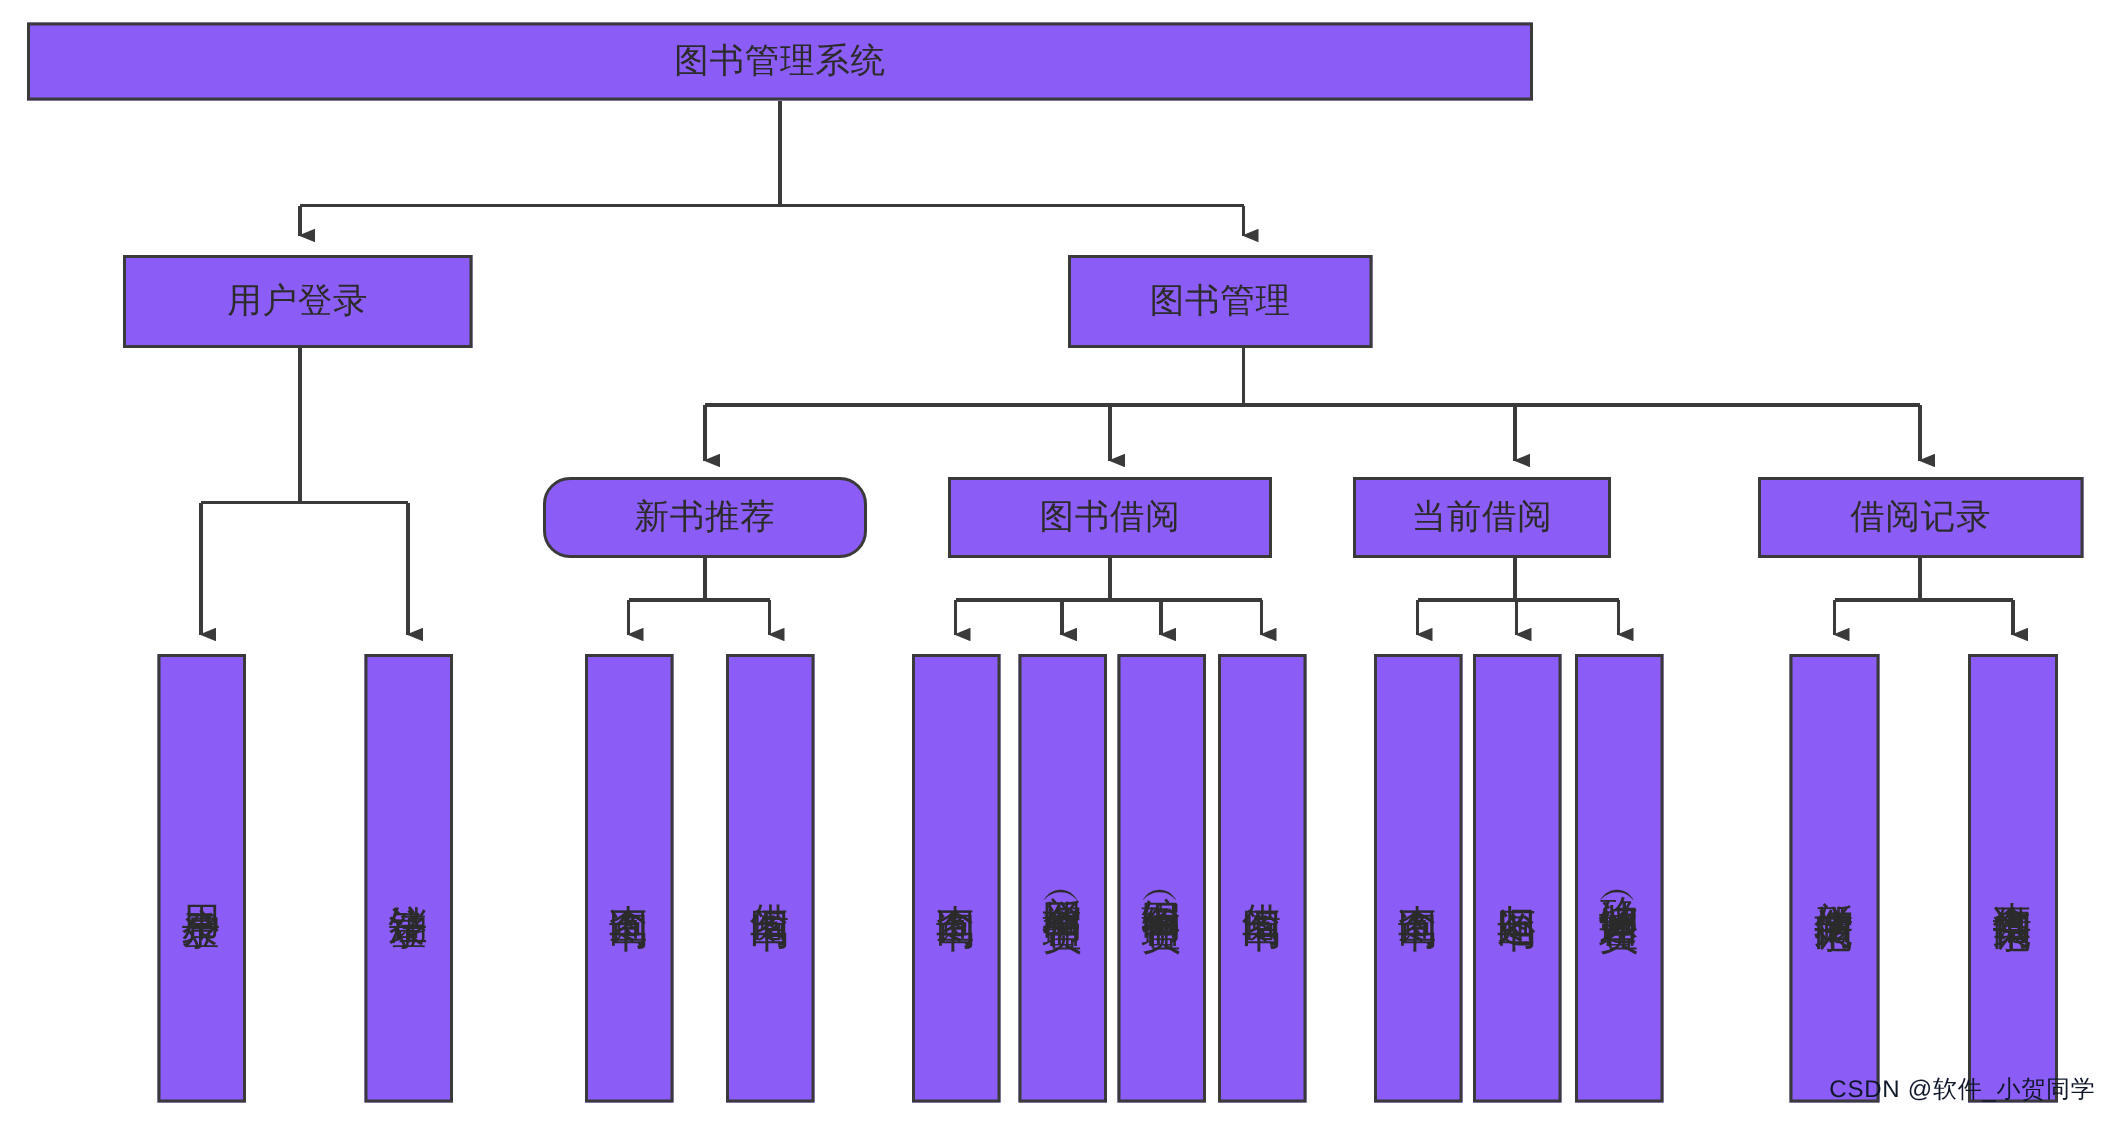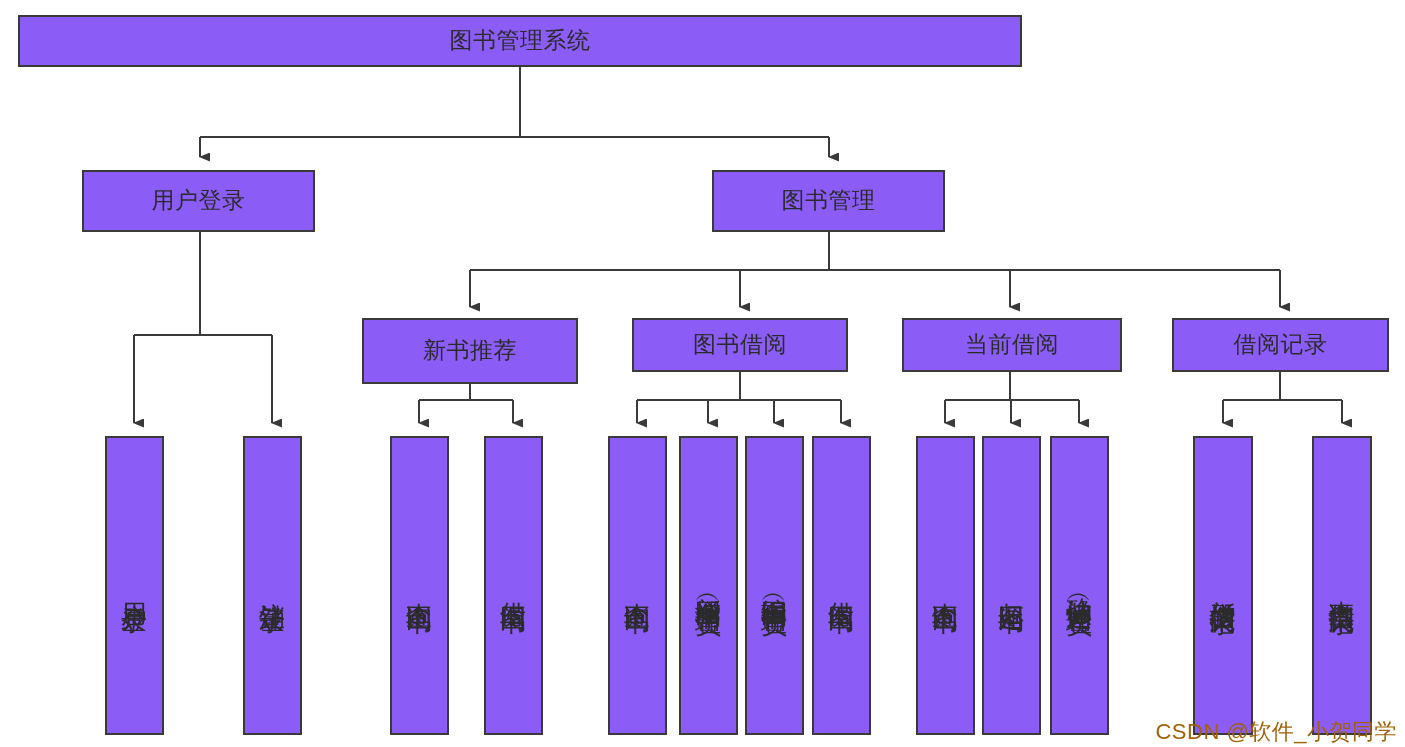--- a/index.html
+++ b/index.html
@@ -52,23 +52,23 @@
     text-orientation: upright;
     font-size: 26px;
     letter-spacing: 2px;
     line-height: 1.0;
     white-space: pre;
     max-height: 100%;
   }
   #watermark {
     position: absolute;
     right: 8px;
-    bottom: 0;
-    font-size: 22px;
-    color: #a16207;
+    bottom: 10px;
+    font-size: 16px;
+    color: #0f172a;
     z-index: 5;
     white-space: nowrap;
     letter-spacing: 0.5px;
   }
 </style>
 </head>
 <body>
 
 <div id="canvas">
 
@@ -123,33 +123,33 @@
   </svg>
 
   <div class="node h-node" style="left:18px; top:15px; width:1004px; height:52px;">
     <span class="node-label">图书管理系统</span>
   </div>
 
   <div class="node h-node" style="left:82px; top:170px; width:233px; height:62px;">
     <span class="node-label">用户登录</span>
   </div>
 
-  <div class="node h-node" style="left:712px; top:170px; width:233px; height:62px;">
+  <div class="node h-node" style="left:712px; top:170px; width:203px; height:62px;">
     <span class="node-label">图书管理</span>
   </div>
 
-  <div class="node h-node" style="left:362px; top:318px; width:216px; height:66px;">
+  <div class="node h-node" style="left:362px; top:318px; width:216px; height:54px;border-radius:18px;">
     <span class="node-label">新书推荐</span>
   </div>
 
   <div class="node h-node" style="left:632px; top:318px; width:216px; height:54px;">
     <span class="node-label">图书借阅</span>
   </div>
 
-  <div class="node h-node" style="left:902px; top:318px; width:220px; height:54px;">
+  <div class="node h-node" style="left:902px; top:318px; width:172px; height:54px;">
     <span class="node-label">当前借阅</span>
   </div>
 
   <div class="node h-node" style="left:1172px; top:318px; width:217px; height:54px;">
     <span class="node-label">借阅记录</span>
   </div>
 
   <div class="node v-node" style="left:105px; top:436px; width:59px; height:299px;">
     <span class="node-label">用户登录</span>
   </div>

